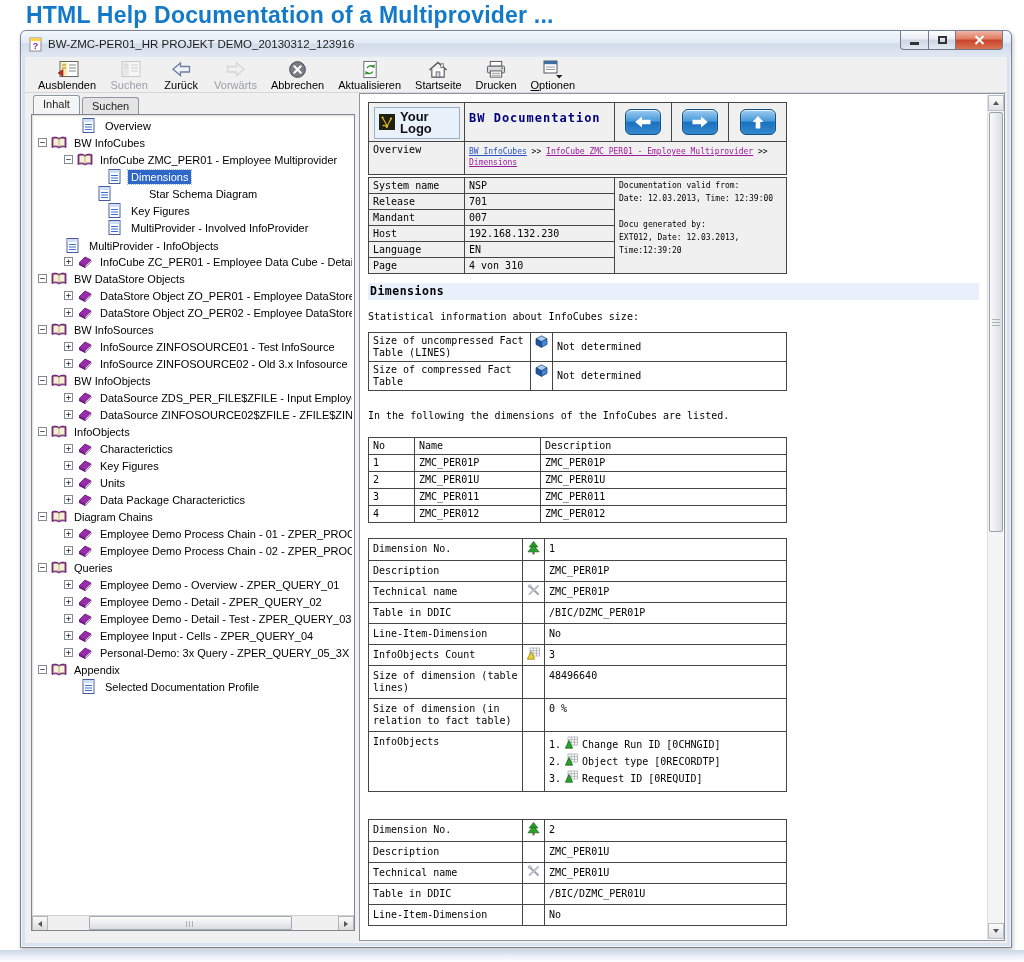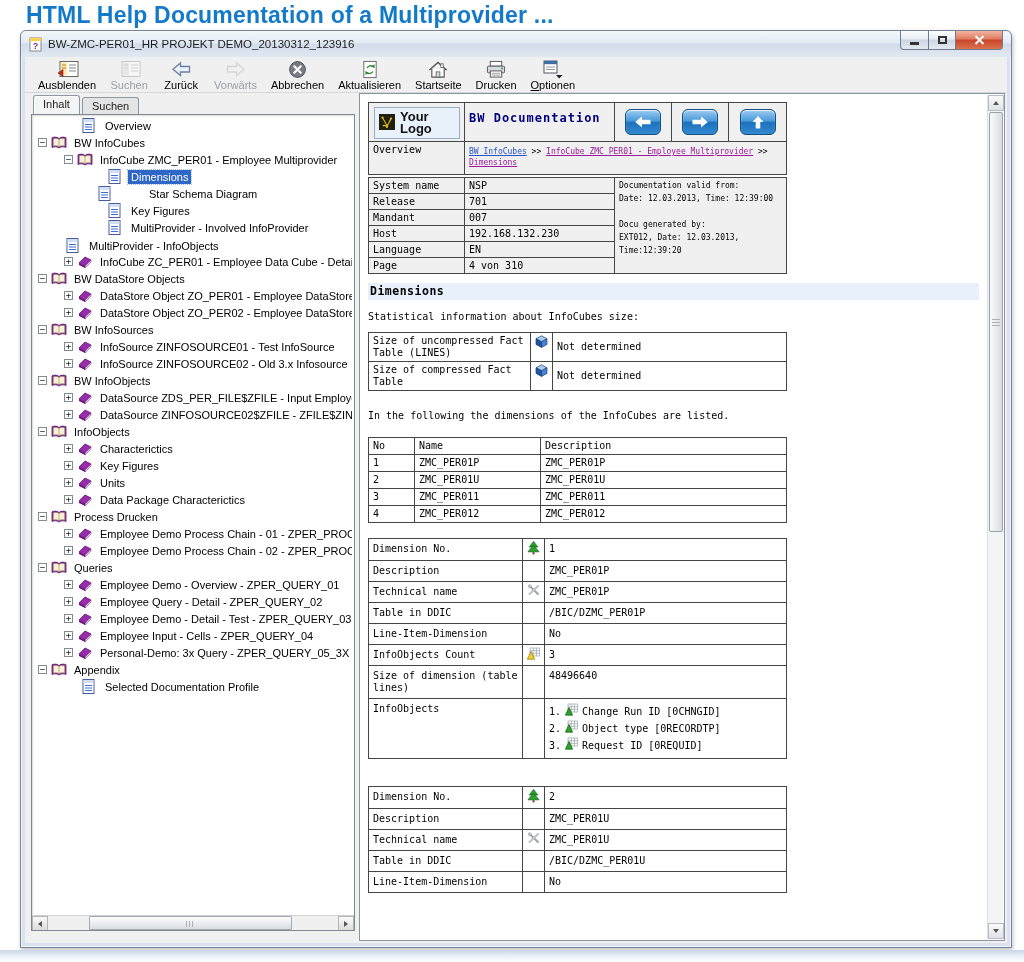--- a/index.html
+++ b/index.html
@@ -538,21 +538,21 @@
             </div>
             <div class="trow" style="padding-left: 4px;">
               <span class="exp">−</span>
               <span class="tic">
                 <svg width="16" height="14" viewBox="0 0 16 14">
                   <path d="M8 2.5 C6 0.8 3 0.8 1 1.8 L1 11.5 C3 10.5 6 10.5 8 12 C10 10.5 13 10.5 15 11.5 L15 1.8 C13 0.8 10 0.8 8 2.5 Z" fill="#8a2f9e" stroke="#5c1470" stroke-width="0.8"></path>
                   <path d="M8 3.4 C6.6 2.2 4.2 2.2 2.3 2.9 L2.3 10.1 C4.2 9.5 6.6 9.6 8 10.6 C9.4 9.6 11.8 9.5 13.7 10.1 L13.7 2.9 C11.8 2.2 9.4 2.2 8 3.4 Z" fill="#f7efd8" stroke="#9c8a5a" stroke-width="0.6"></path>
                   <line x1="8" y1="3.4" x2="8" y2="10.6" stroke="#9c8a5a" stroke-width="0.6"></line>
                 </svg>
               </span>
-              <span class="tlabel">Process Drucken</span>
+              <span class="tlabel">Diagram Chains</span>
             </div>
             <div class="trow" style="padding-left: 30px;">
               <span class="exp">+</span>
               <span class="tic">
                 <svg width="16" height="14" viewBox="0 0 16 14">
                   <polygon points="2,8 8,2 14,5 8,11" fill="#9b2bad" stroke="#5c1470" stroke-width="0.8"></polygon>
                   <polygon points="2,8 8,11 8,13 2,10" fill="#6a1380"></polygon>
                   <polygon points="8,11 14,5 14,7 8,13" fill="#e7d7ef" stroke="#5c1470" stroke-width="0.5"></polygon>
                 </svg>
               </span>
@@ -593,21 +593,21 @@
             </div>
             <div class="trow" style="padding-left: 30px;">
               <span class="exp">+</span>
               <span class="tic">
                 <svg width="16" height="14" viewBox="0 0 16 14">
                   <polygon points="2,8 8,2 14,5 8,11" fill="#9b2bad" stroke="#5c1470" stroke-width="0.8"></polygon>
                   <polygon points="2,8 8,11 8,13 2,10" fill="#6a1380"></polygon>
                   <polygon points="8,11 14,5 14,7 8,13" fill="#e7d7ef" stroke="#5c1470" stroke-width="0.5"></polygon>
                 </svg>
               </span>
-              <span class="tlabel">Employee Query - Detail - ZPER_QUERY_02</span>
+              <span class="tlabel">Employee Demo - Detail - ZPER_QUERY_02</span>
             </div>
             <div class="trow" style="padding-left: 30px;">
               <span class="exp">+</span>
               <span class="tic">
                 <svg width="16" height="14" viewBox="0 0 16 14">
                   <polygon points="2,8 8,2 14,5 8,11" fill="#9b2bad" stroke="#5c1470" stroke-width="0.8"></polygon>
                   <polygon points="2,8 8,11 8,13 2,10" fill="#6a1380"></polygon>
                   <polygon points="8,11 14,5 14,7 8,13" fill="#e7d7ef" stroke="#5c1470" stroke-width="0.5"></polygon>
                 </svg>
               </span>
@@ -878,20 +878,25 @@
                           <line x1="9.4" y1="1" x2="9.4" y2="9"></line>
                         </g>
                         <polygon points="4,4.5 7.6,12.2 0.4,12.2" fill="#f2d12e" stroke="#8a7500" stroke-width="0.7"></polygon>
                       </svg></span></td>
                   <td>3</td>
                 </tr>
                 <tr>
                   <td>Size of dimension (table lines)</td>
                   <td class="icon-cell"></td>
                   <td>48496640</td>
+                </tr>
+                <tr>
+                  <td>Size of dimension (in relation to fact table)</td>
+                  <td class="icon-cell"></td>
+                  <td>0 %</td>
                 </tr>
                 <tr>
                   <td>InfoObjects</td>
                   <td class="icon-cell"></td>
                   <td>
                     <div class="io-line">
                       <span>1.</span>
                       <span><svg width="13" height="13" viewBox="0 0 13 13">
                           <g stroke="#98a0a8" fill="#fff" stroke-width="0.7">
                             <rect x="3" y="1" width="9.5" height="8"></rect>

